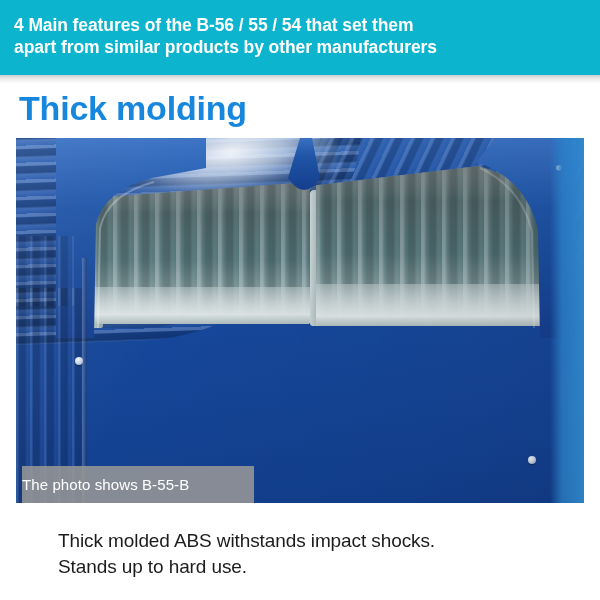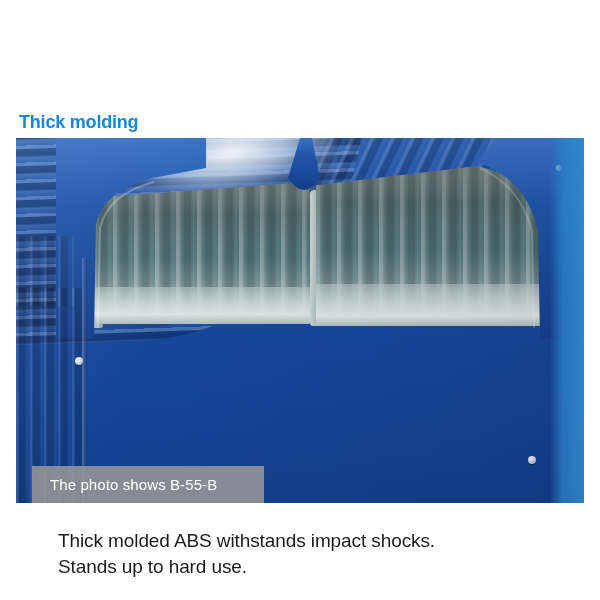--- a/index.html
+++ b/index.html
@@ -48,23 +48,23 @@
     font-weight: bold;
     line-height: 22px;
     letter-spacing: -0.1px;
     white-space: pre-line;
   }
 
   
   .section-heading {
     position: absolute;
     left: 19px;
-    top: 106px;
+    top: 92px;
     color: #1787dd;
-    font-size: 18px;
+    font-size: 34px;
     font-weight: bold;
     line-height: 32px;
     letter-spacing: -0.2px;
   }
 
   
   .photo {
     position: absolute;
     left: 16px;
     top: 138px;
@@ -340,28 +340,28 @@
       linear-gradient(115deg,
         rgba(255,255,255,0.07) 0%,
         rgba(255,255,255,0.0) 32%,
         rgba(0,0,0,0.05) 75%,
         rgba(0,0,0,0.10) 100%);
   }
 
   
   .photo-caption {
     position: absolute;
-    left: 16px;
+    left: 6px;
     top: 328px;
     width: 232px;
     height: 37px;
     background: rgba(150,150,150,0.88);
     display: flex;
     align-items: center;
-    padding-left: 18px;
+    padding-left: 0;
   }
   .photo-caption-text {
     color: #ffffff;
     font-size: 15px;
     line-height: 18px;
     letter-spacing: 0.1px;
   }
 
   
   .body-copy {
@@ -374,20 +374,24 @@
     line-height: 26px;
     letter-spacing: -0.1px;
     white-space: pre-line;
   }
 </style>
 </head>
 <body>
 
 <div class="page">
 
+  <div class="header-band">
+    <div class="header-title">4 Main features of the B-56 / 55 / 54 that set them
+apart from similar products by other manufacturers</div>
+  </div>
 
   <div class="section-heading">Thick molding</div>
 
   <div class="photo">
 
     <div class="photo-blue-base"></div>
 
     <div class="lid-ribs"></div>
     <div class="lid-arch-shade"></div>
     <div class="top-right-ribs"></div>

